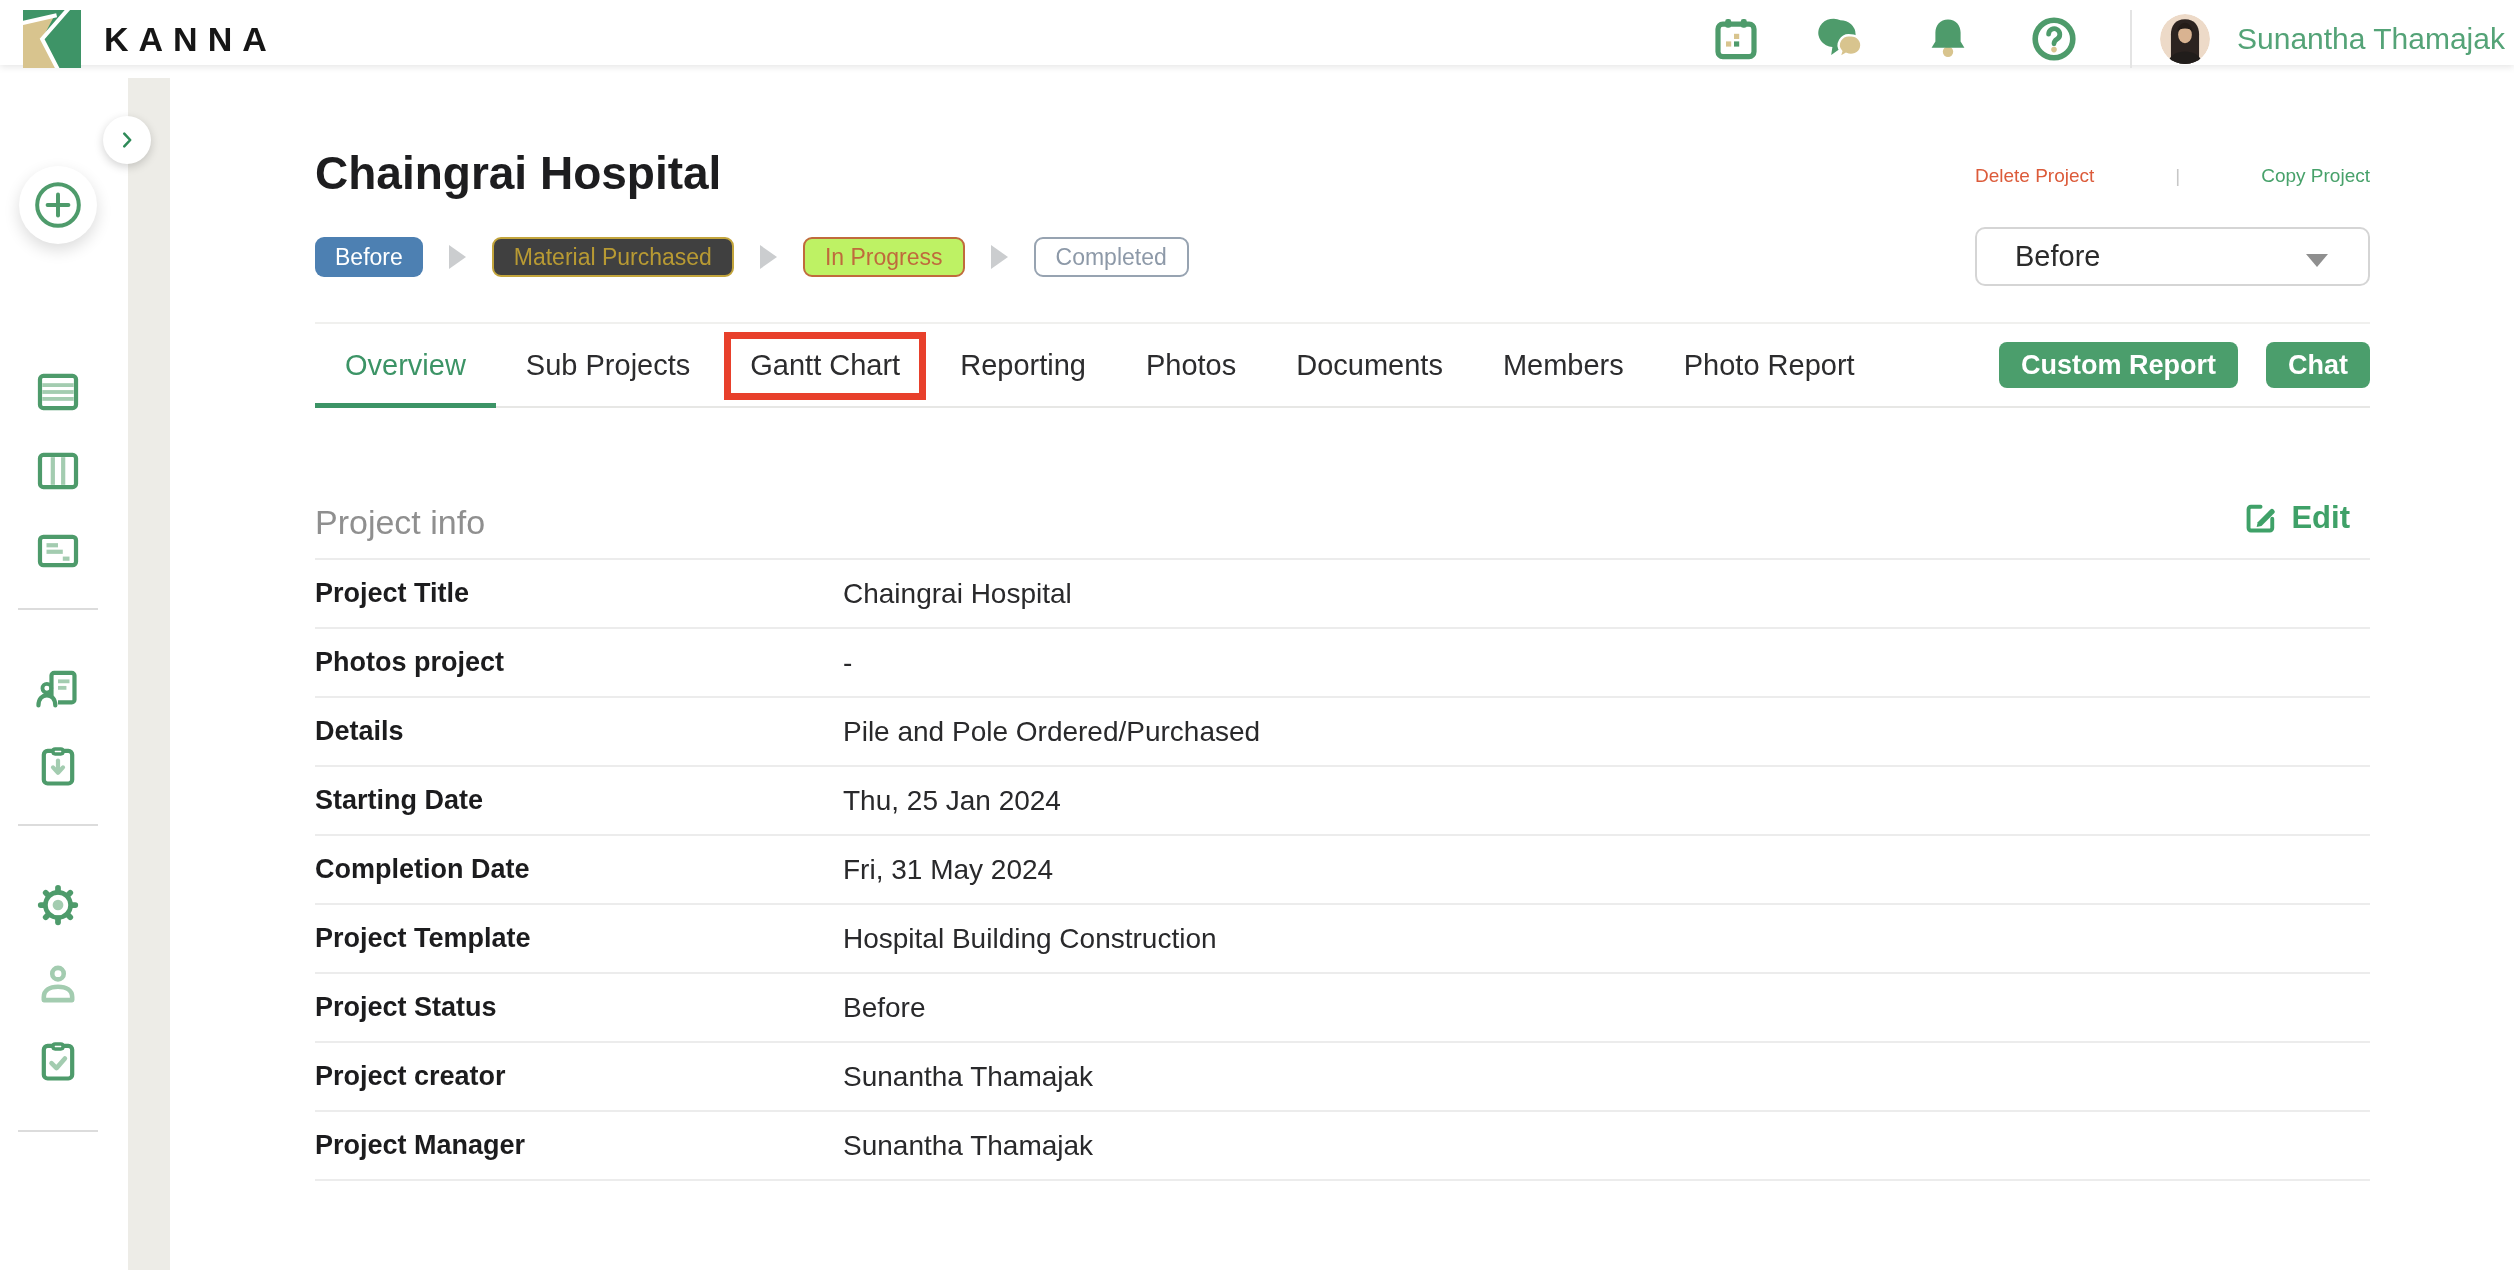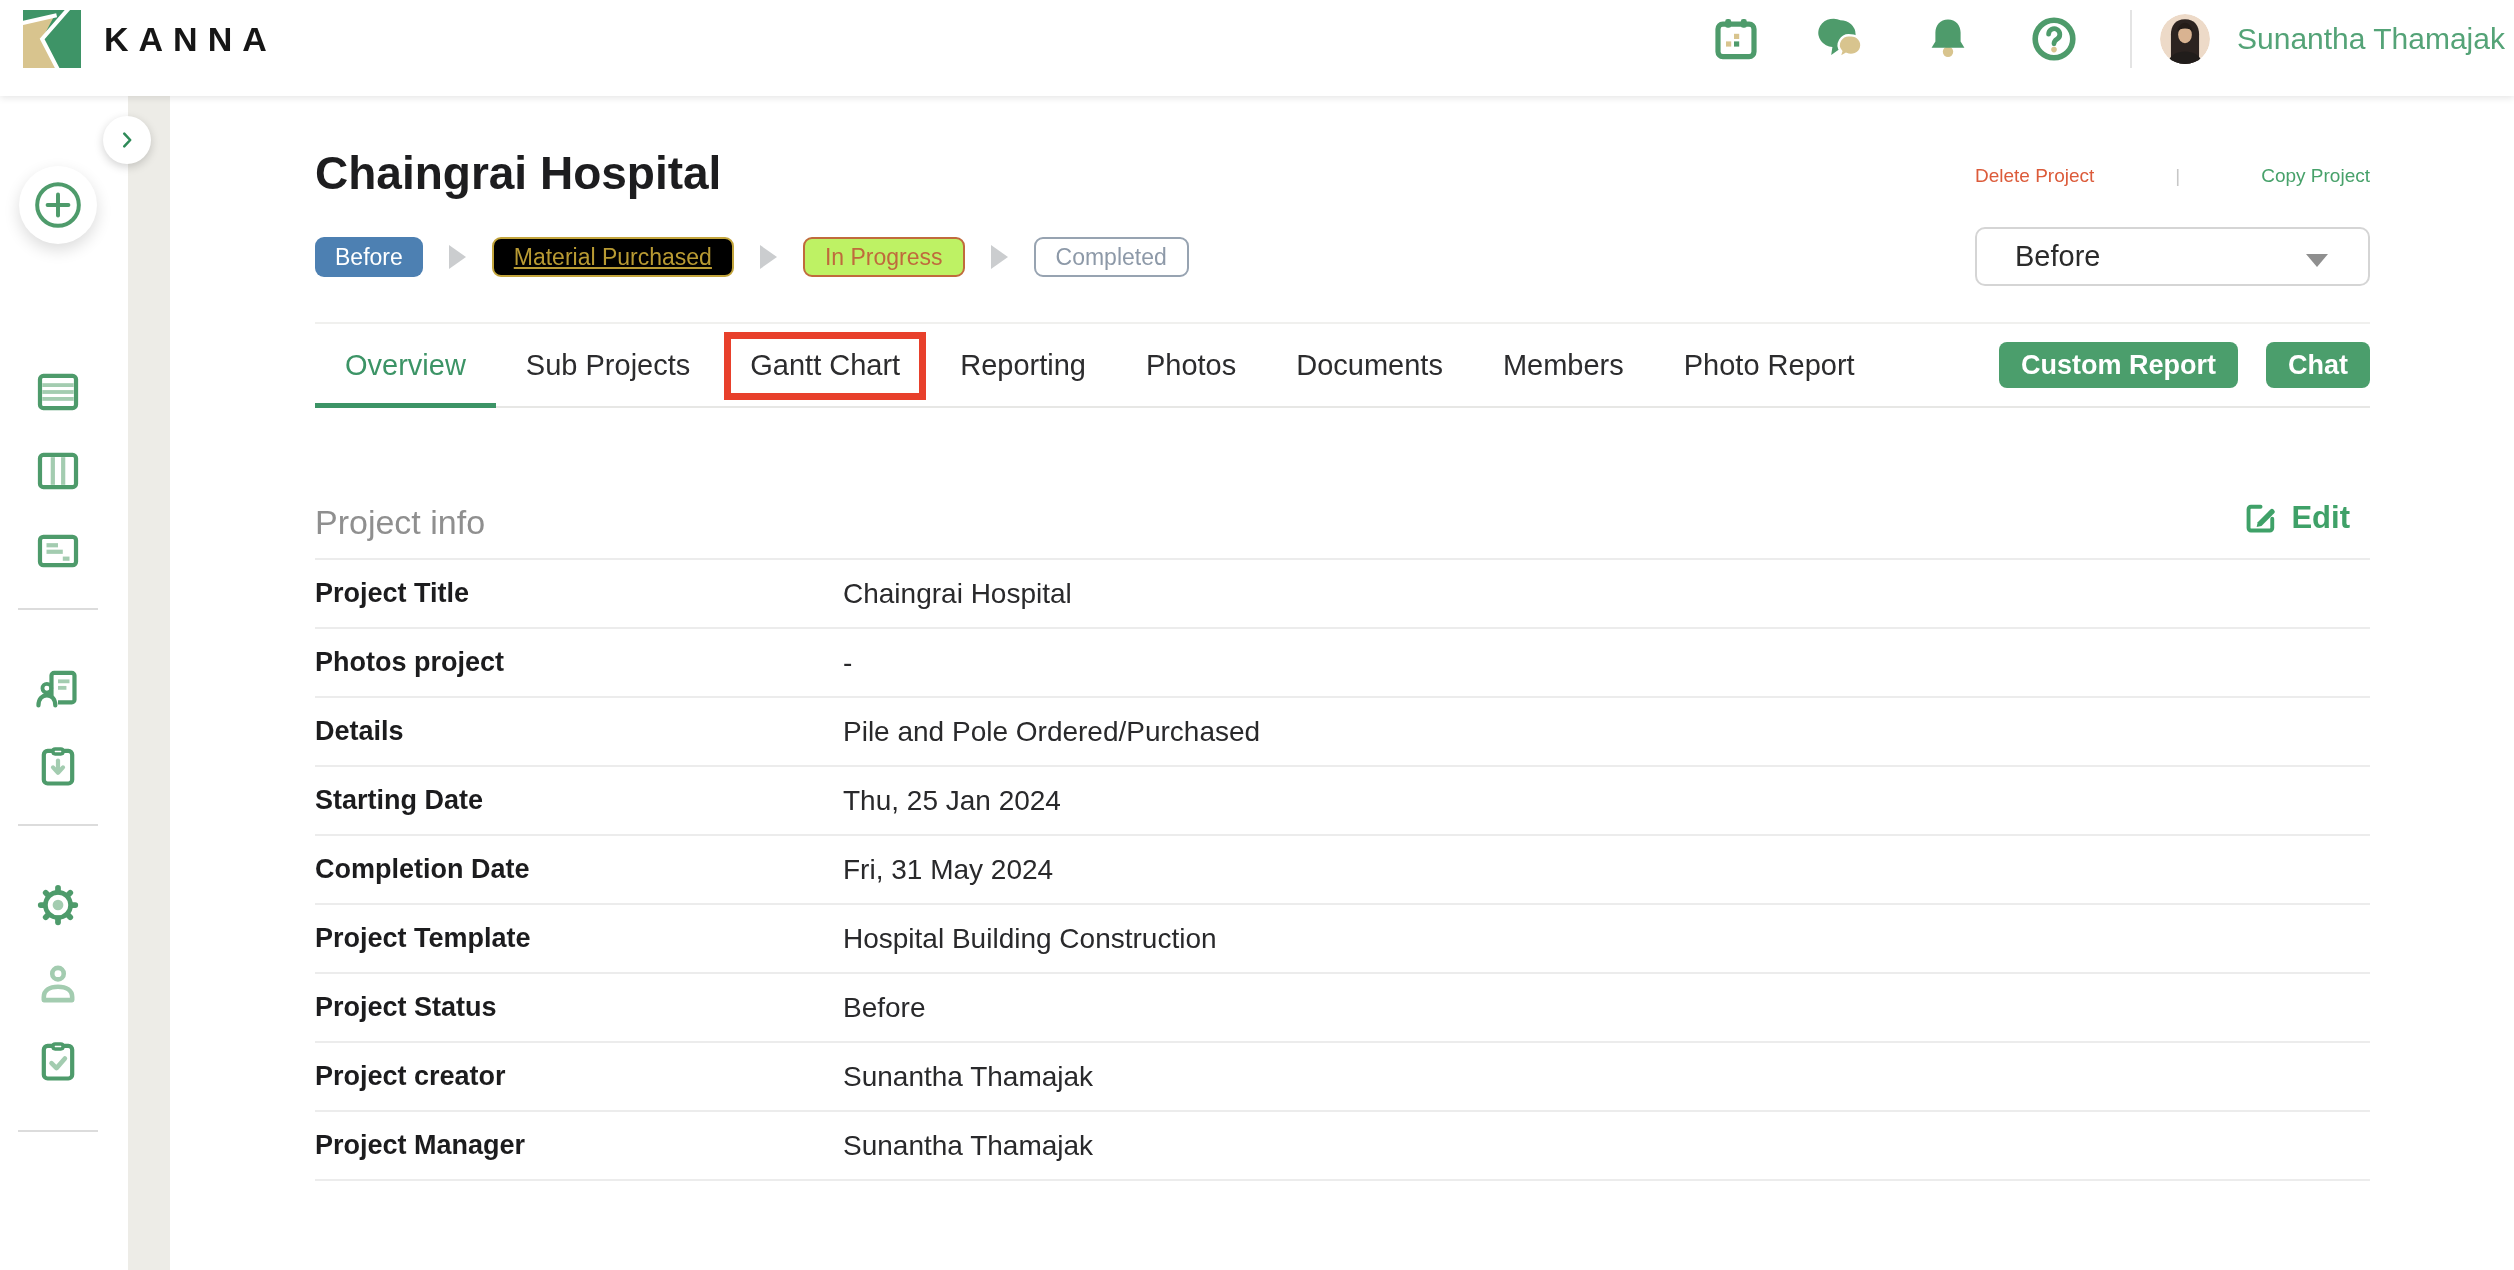--- a/index.html
+++ b/index.html
@@ -1,21 +1,21 @@
 <!DOCTYPE html>
 <html><head>
 <meta charset="utf-8">
 <style>
   * { margin:0; padding:0; box-sizing:border-box; }
   html,body { background:#fff; }
   body { font-family:"Liberation Sans","DejaVu Sans",sans-serif; }
   #app { position:relative; width:2514px; height:1270px; background:#fff; overflow:hidden; }
 
   
-  .topbar { position:absolute; left:0; top:0; width:2514px; height:96px; background:#fff;
+  .topbar { position:absolute; left:0; top:0; width:2514px; height:65px; background:#fff;
             box-shadow:0 2px 7px rgba(0,0,0,.10); z-index:20; }
   .logo { position:absolute; left:22px; top:10px; width:60px; height:58px; }
   .brand { position:absolute; left:104px; top:0; height:78px; display:flex; align-items:center;
            font-size:34px; font-weight:800; letter-spacing:10px; color:#161616; }
   .top-icons { position:absolute; left:1712px; top:0; height:78px; display:flex; align-items:center; gap:58px; }
   .tico { width:48px; height:48px; display:block; cursor:pointer; }
   .top-vdiv { position:absolute; left:2130px; top:10px; width:2px; height:58px; background:#e4e4e4; }
   .avatar { position:absolute; left:2160px; top:14px; width:50px; height:50px; border-radius:50%; overflow:hidden; cursor:pointer; }
   .username { position:absolute; left:2237px; top:0; height:78px; display:flex; align-items:center;
               color:#54a377; font-size:30px; cursor:pointer; }
@@ -43,21 +43,21 @@
                    border:2px solid #d5d5d5; border-radius:10px; display:flex; align-items:center; cursor:pointer; }
   .status-select .val { margin-left:38px; font-size:29px; color:#2b2b2b; }
   .caret { position:absolute; right:40px; top:25px; width:0; height:0;
            border-left:11px solid transparent; border-right:11px solid transparent; border-top:13px solid #8f8f8f; }
 
   
   .steps { position:absolute; left:315px; top:237px; height:40px; display:flex; align-items:center; gap:26px; }
   .step { height:40px; display:flex; align-items:center; padding:0 20px; border-radius:9px;
           font-size:23px; white-space:nowrap; cursor:pointer; }
   .step-0 { background:#4d80b2; color:#fff; }
-  .step-1 { border:2px solid #c3a53c; color:#b89a33; background:#000000;text-decoration:underline; }
+  .step-1 { border:2px solid #c3a53c; color:#b89a33; background:#404040; }
   .step-2 { border:2px solid #c06b3c; color:#bf6a3c; background:#bef264; }
   .step-3 { border:2px solid #97a3b1; color:#8d99a8; background:#fff; }
   .step-arrow { width:0; height:0; border-top:12px solid transparent; border-bottom:12px solid transparent;
                 border-left:17px solid #cbcdcf; }
 
   
   .tabs { position:absolute; left:315px; top:322px; width:2055px; height:86px; display:flex; align-items:center;
           border-top:2px solid #f0f0ee; border-bottom:2px solid #e7e7e5; }
   .tab { position:relative; height:100%; display:flex; align-items:center; padding:12px 30px;
          font-size:29px; color:#2c2c2e; cursor:pointer; white-space:nowrap; }

